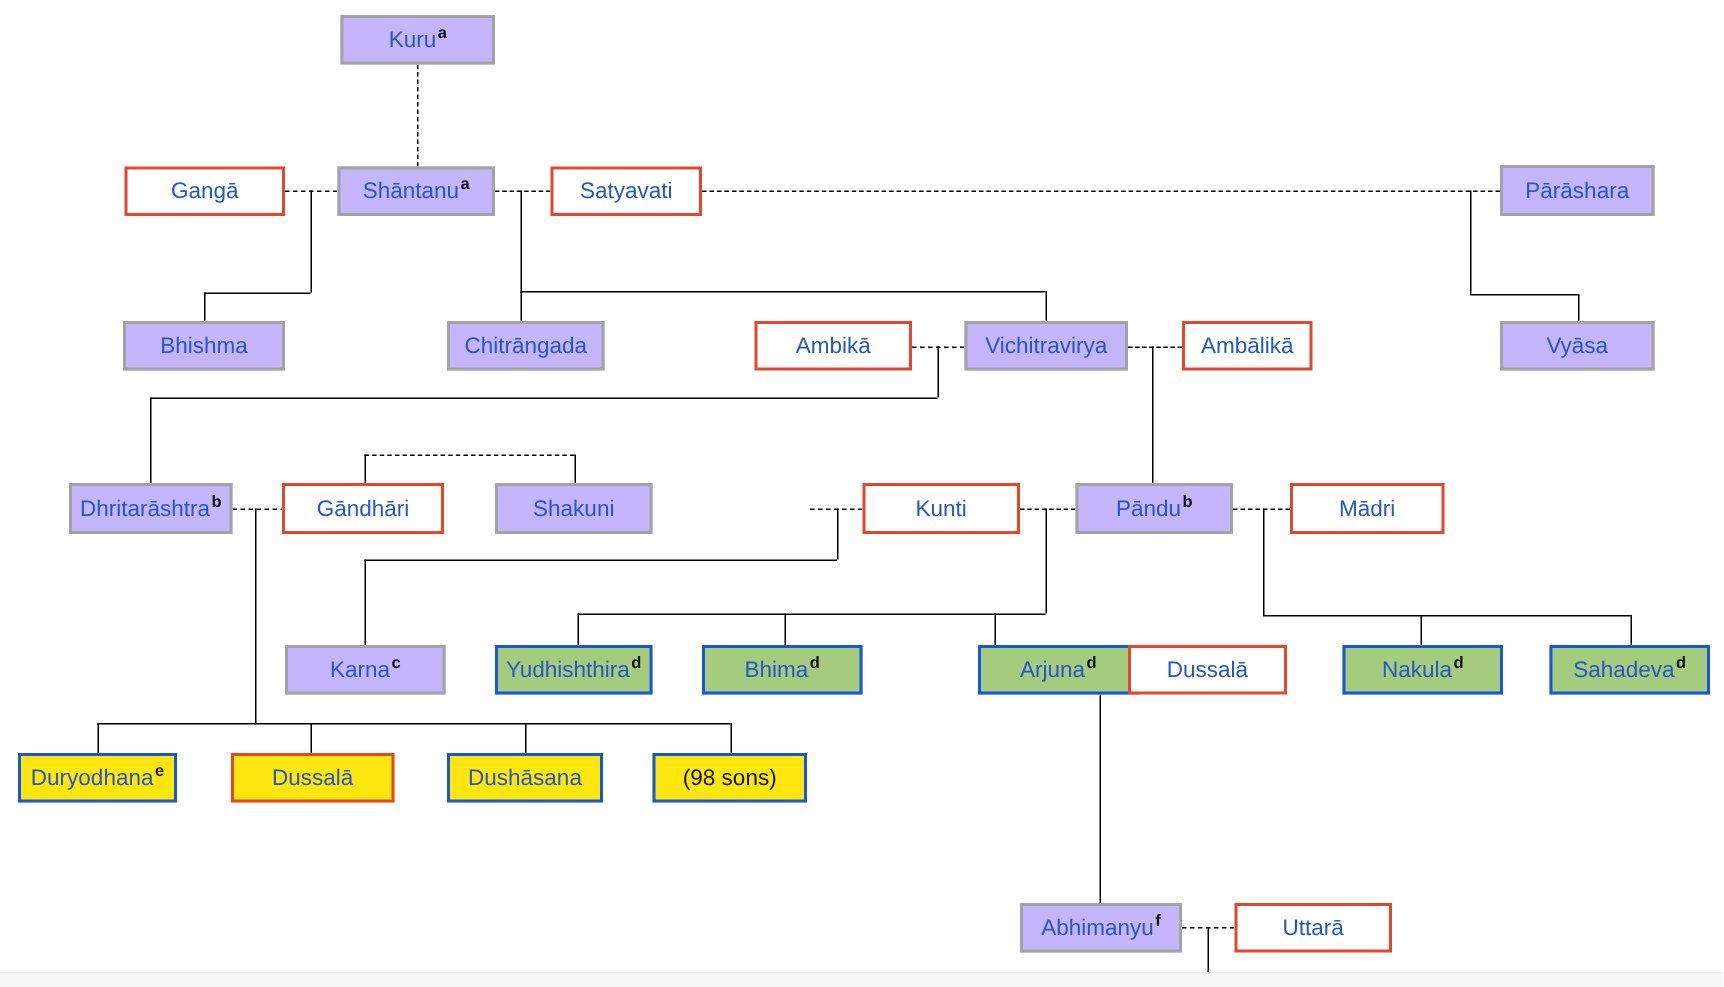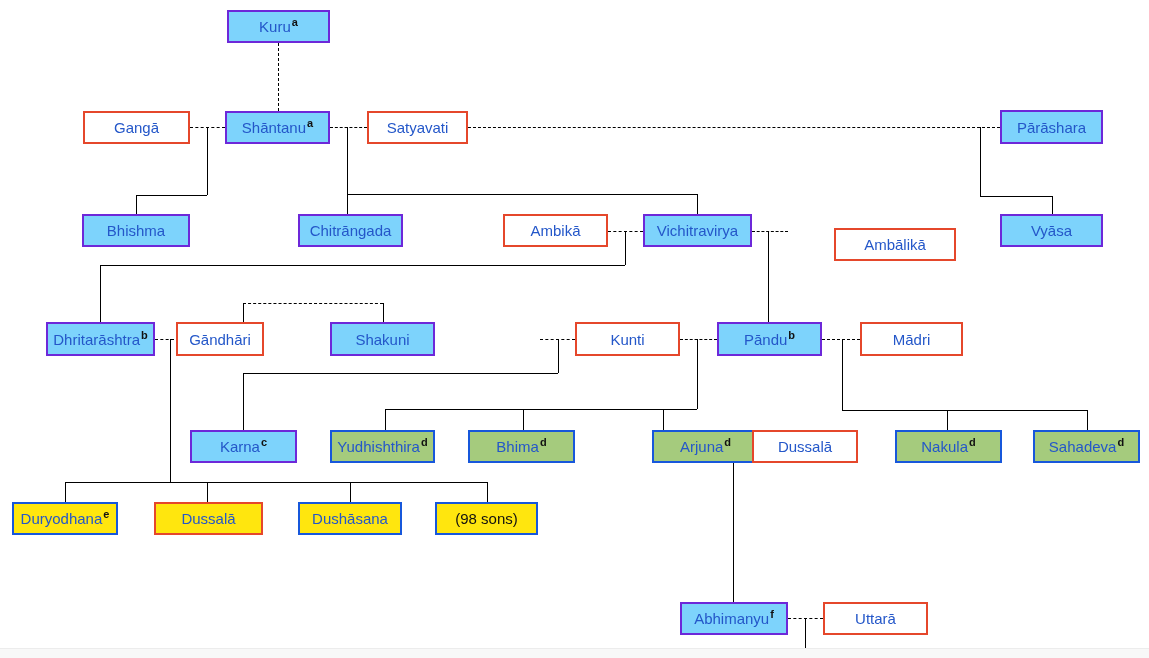--- a/index.html
+++ b/index.html
@@ -18,21 +18,21 @@
     font-size:15px;
     line-height:1;
     white-space:nowrap;
   }
   .node .lbl{color:#2457c9;}
   .node.textblack .lbl{color:#111111;}
   .node sup{
     font-size:11px;font-weight:bold;color:#111111;
     line-height:0;margin-left:1px;
   }
-  .node.blue{border:2px solid #6d28d9;background:#7dd3fc;}
+  .node.blue{border:2px solid #a3a3a3;background:#c4b5fd;}
   .node.red{border:2px solid #e5472b;background:#ffffff;}
   .node.green{border:2px solid #1757db;background:#a5cb7d;}
   .node.yellow-blue{border:2px solid #1757db;background:#ffe60e;}
   .node.yellow-red{border:2px solid #e5472b;background:#ffe60e;}
   .line{position:absolute;}
   .line.h{height:0;}
   .line.v{width:0;}
   .line.h.solid{border-top:1px solid #000;}
   .line.h.dashed{border-top:1px dashed #000;}
   .line.v.solid{border-left:1px solid #000;}
@@ -115,30 +115,30 @@
       </div>
       <div class="node blue" style="left: 298px; top: 214px; width: 105px; height: 33px;">
         <span class="lbl">Chitrāngada</span>
       </div>
       <div class="node red" style="left: 503px; top: 214px; width: 105px; height: 33px;">
         <span class="lbl">Ambikā</span>
       </div>
       <div class="node blue" style="left: 643px; top: 214px; width: 109px; height: 33px;">
         <span class="lbl">Vichitravirya</span>
       </div>
-      <div class="node red" style="left: 788px; top: 228px; width: 122px; height: 33px; margin-left: 46px;">
+      <div class="node red" style="left: 788px; top: 214px; width: 87px; height: 33px;">
         <span class="lbl">Ambālikā</span>
       </div>
       <div class="node blue" style="left: 1000px; top: 214px; width: 103px; height: 33px;">
         <span class="lbl">Vyāsa</span>
       </div>
       <div class="node blue" style="left: 46px; top: 322px; width: 109px; height: 34px;">
         <span class="lbl">Dhritarāshtra<sup>b</sup></span>
       </div>
-      <div class="node red" style="left: 176px; top: 322px; width: 88px; height: 34px;">
+      <div class="node red" style="left: 188px; top: 322px; width: 108px; height: 34px;">
         <span class="lbl">Gāndhāri</span>
       </div>
       <div class="node blue" style="left: 330px; top: 322px; width: 105px; height: 34px;">
         <span class="lbl">Shakuni</span>
       </div>
       <div class="node red" style="left: 575px; top: 322px; width: 105px; height: 34px;">
         <span class="lbl">Kunti</span>
       </div>
       <div class="node blue" style="left: 717px; top: 322px; width: 105px; height: 34px;">
         <span class="lbl">Pāndu<sup>b</sup></span>

